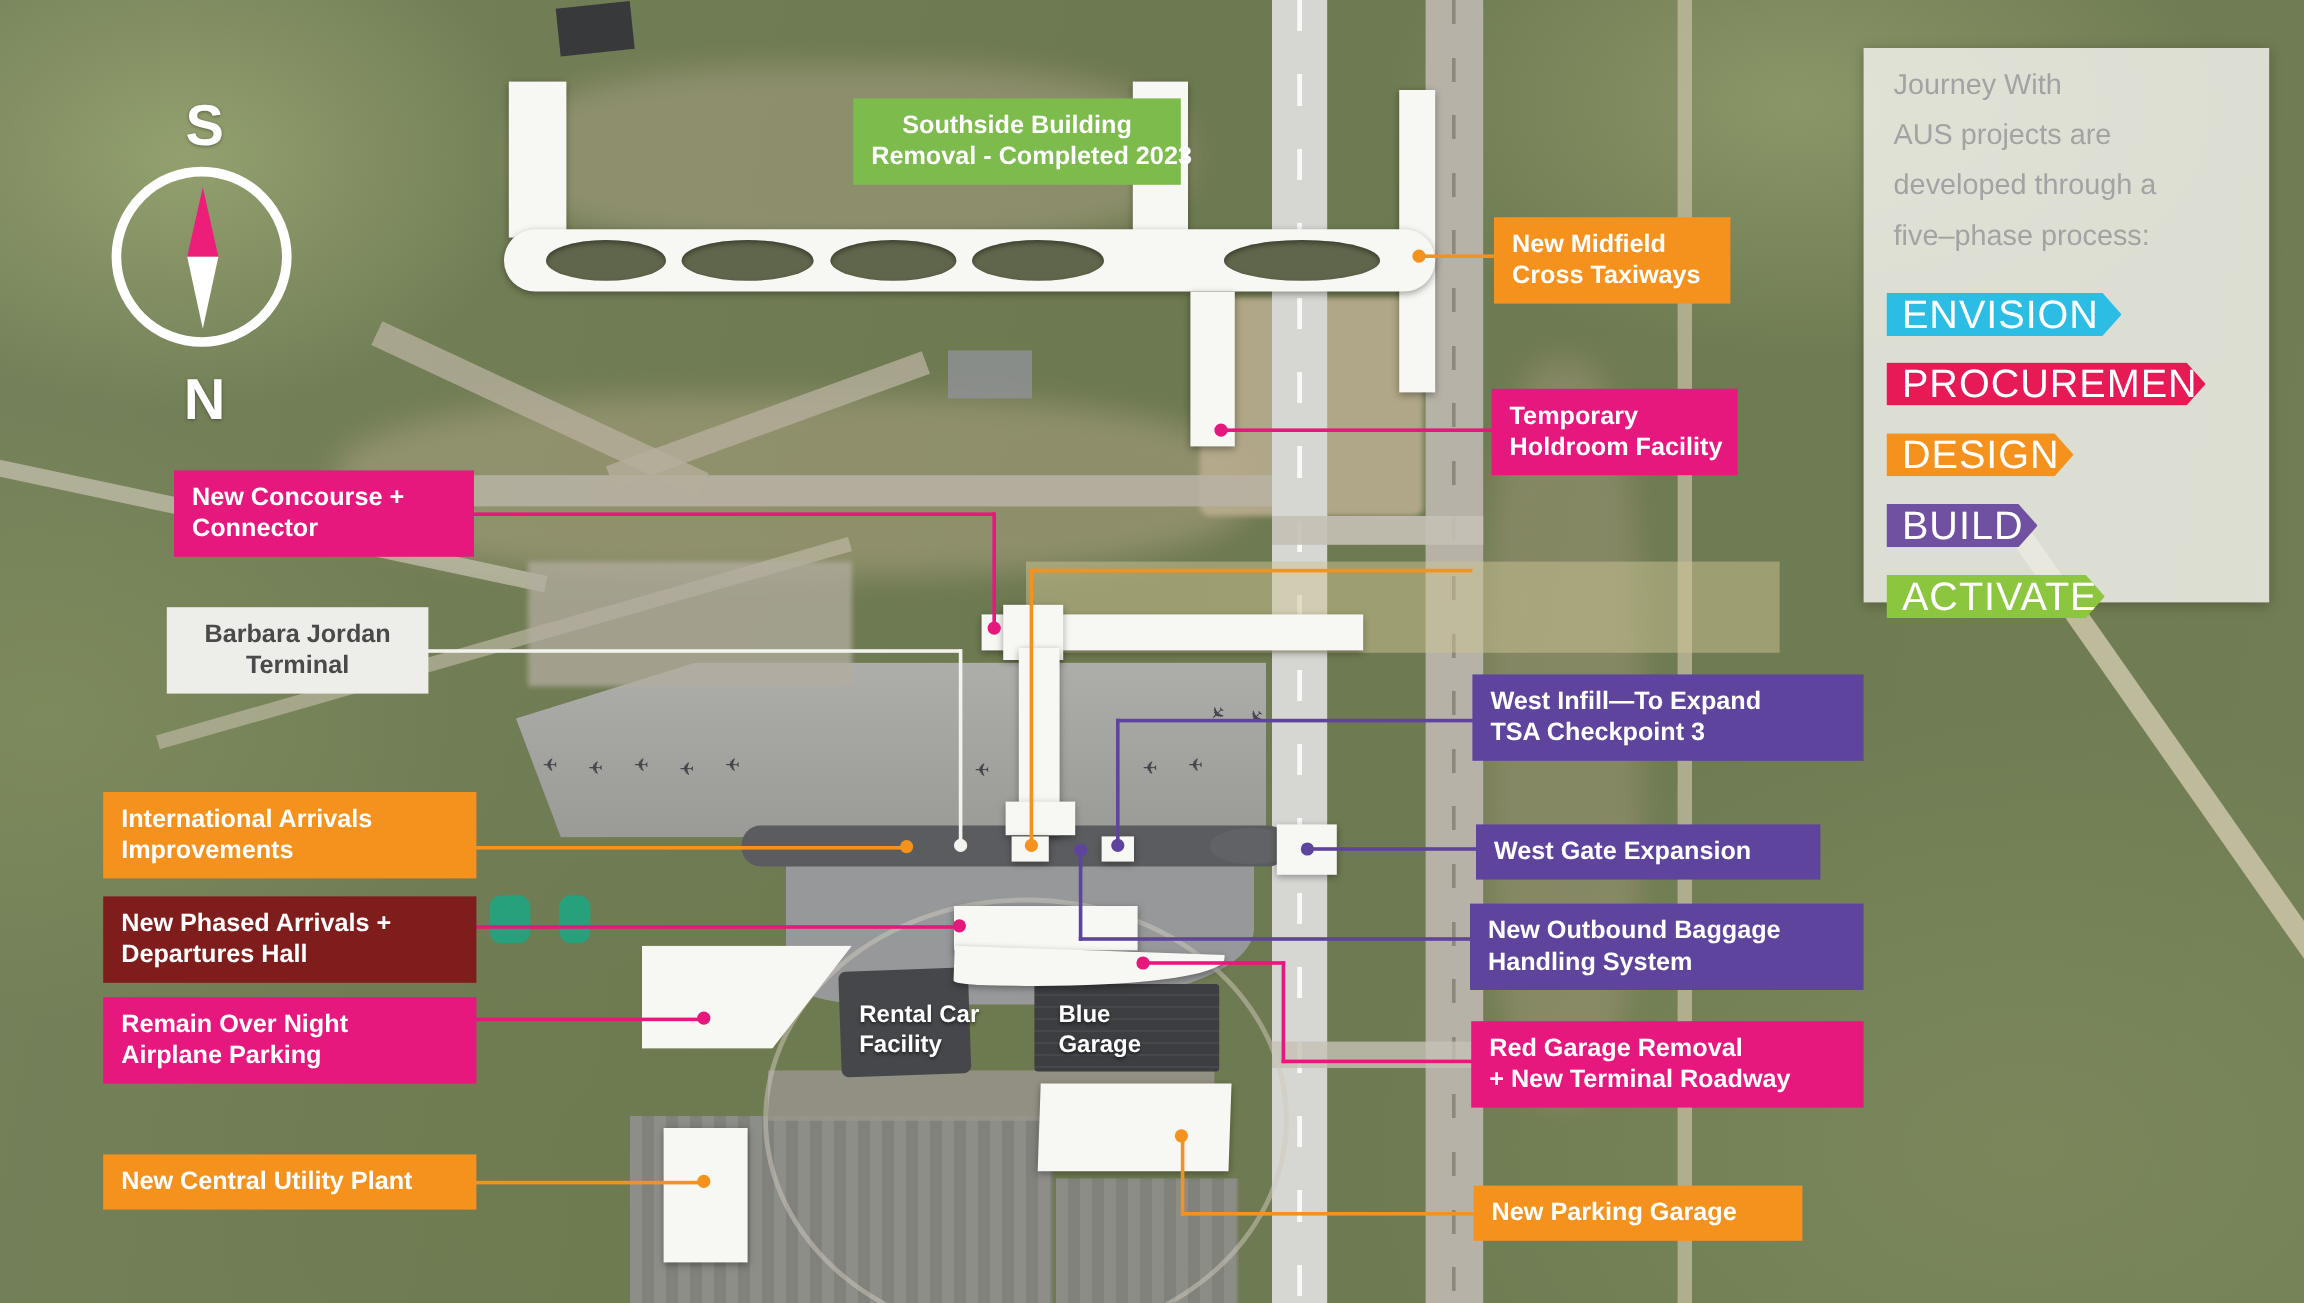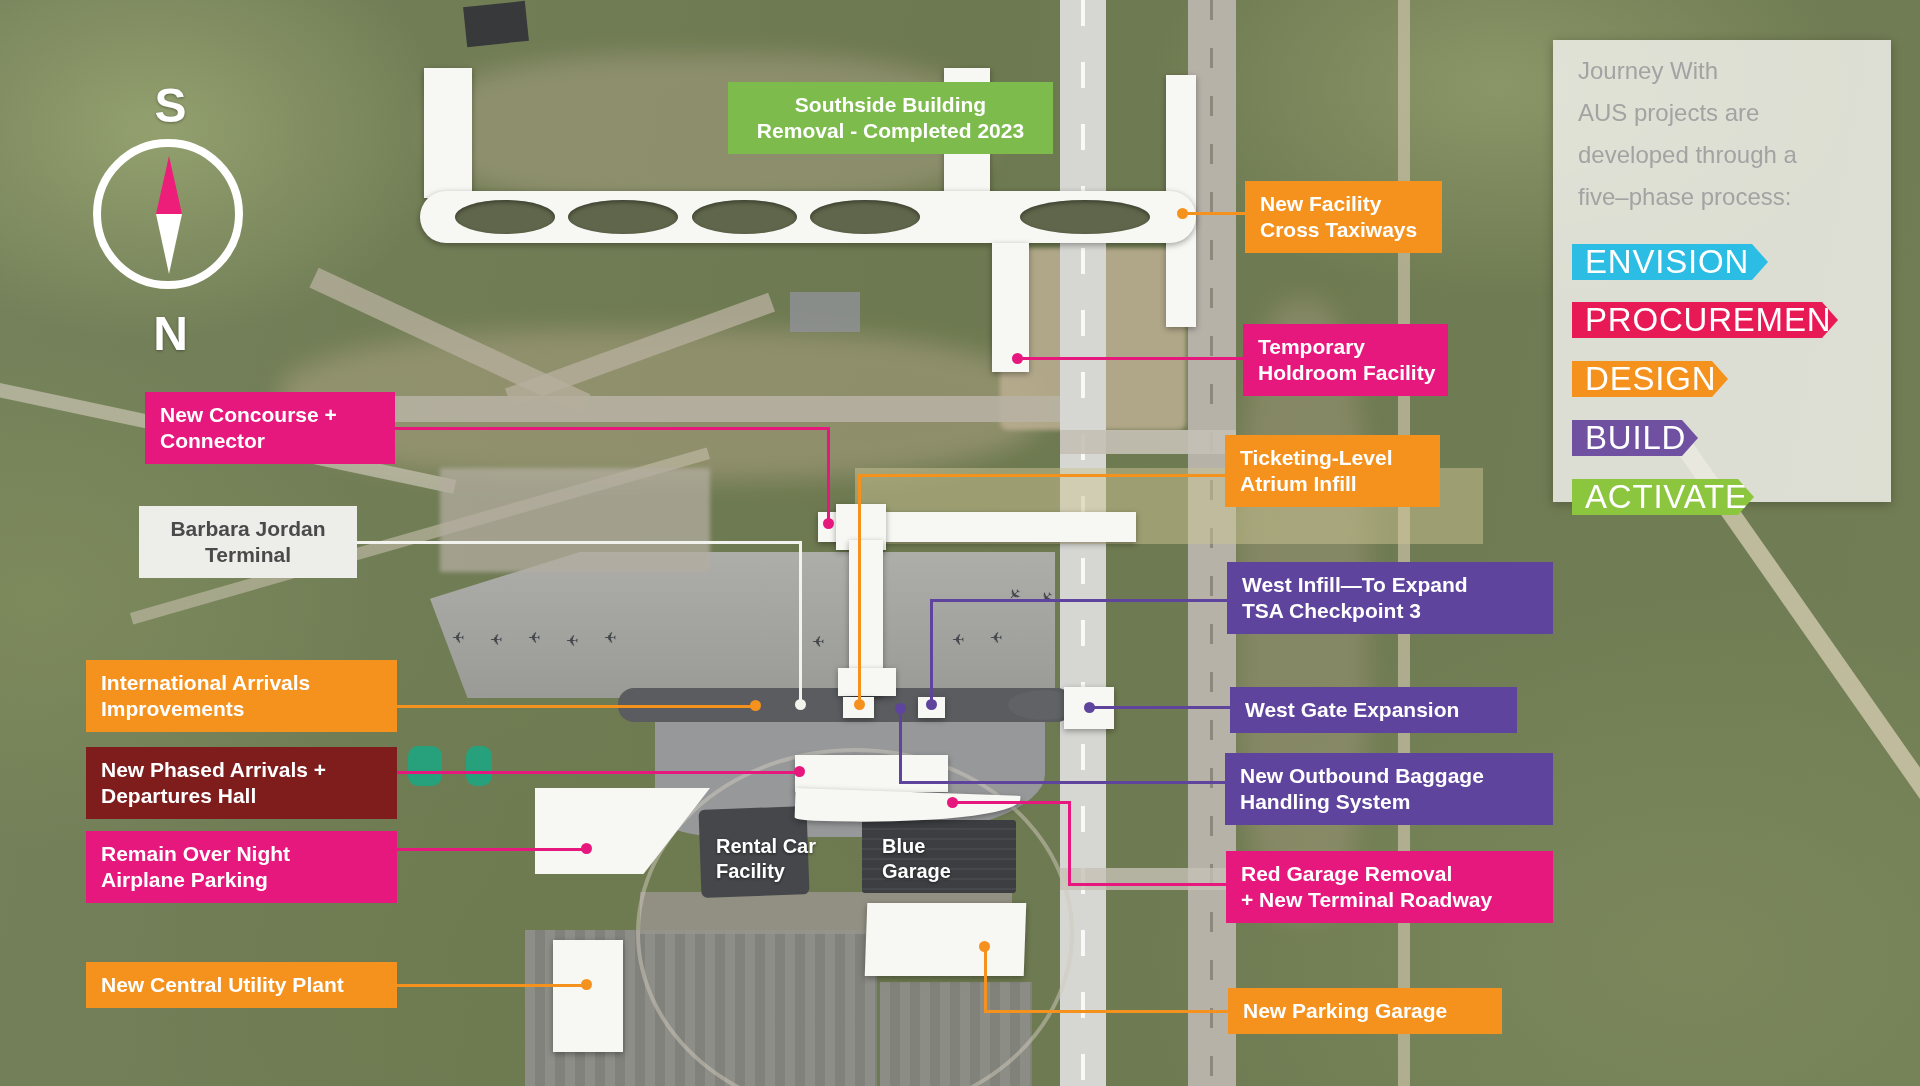--- a/index.html
+++ b/index.html
@@ -178,30 +178,28 @@
   <div class="dot" style="left: 750px; top: 700px; background-color: rgb(245, 146, 30);"></div>
   <div class="dot" style="left: 794px; top: 766px; background-color: rgb(230, 24, 125);"></div>
   <div class="dot" style="left: 581px; top: 843px; background-color: rgb(230, 24, 125);"></div>
   <div class="dot" style="left: 581px; top: 979px; background-color: rgb(245, 146, 30);"></div>
 
   <div class="maptext" style="left:716px;top:834px;">Rental Car
 Facility</div>
   <div class="maptext" style="left:882px;top:834px;">Blue
 Garage</div>
 
-  <div class="maplabel center" style="left: 711px; top: 82px; width: 325px; background-color: rgb(124, 187, 76); margin-left: 17px;">Southside Building
+  <div class="maplabel center" style="left: 711px; top: 82px; width: 273px; background-color: rgb(124, 187, 76);">Southside Building
 Removal - Completed 2023</div>
-  <div class="maplabel" style="left: 1245px; top: 181px; width: 197px; background-color: rgb(245, 146, 30);">New Facility
+  <div class="maplabel" style="left: 1245px; top: 181px; width: 197px; background-color: rgb(245, 146, 30);">New Midfield
 Cross Taxiways</div>
   <div class="maplabel" style="left: 1243px; top: 324px; width: 205px; background-color: rgb(230, 24, 125);">Temporary
 Holdroom Facility</div>
   <div class="maplabel" style="left: 145px; top: 392px; width: 250px; background-color: rgb(230, 24, 125);">New Concourse +
 Connector</div>
-  <div class="maplabel" style="left: 1225px; top: 435px; width: 215px; background-color: rgb(245, 146, 30);">Ticketing-Level
-Atrium Infill</div>
   <div class="maplabel terminal-label" style="left: 139px; top: 506px; width: 218px; background-color: rgb(237, 237, 234);">Barbara Jordan
 Terminal</div>
   <div class="maplabel" style="left: 1227px; top: 562px; width: 326px; background-color: rgb(95, 68, 158);">West Infill—To Expand
 TSA Checkpoint 3</div>
   <div class="maplabel" style="left: 86px; top: 660px; width: 311px; background-color: rgb(245, 146, 30);">International Arrivals
 Improvements</div>
   <div class="maplabel" style="left: 1230px; top: 687px; width: 287px; background-color: rgb(95, 68, 158);">West Gate Expansion</div>
   <div class="maplabel" style="left: 86px; top: 747px; width: 311px; background-color: #7f1d1d;">New Phased Arrivals +
 Departures Hall</div>
   <div class="maplabel" style="left: 1225px; top: 753px; width: 328px; background-color: rgb(95, 68, 158);">New Outbound Baggage

